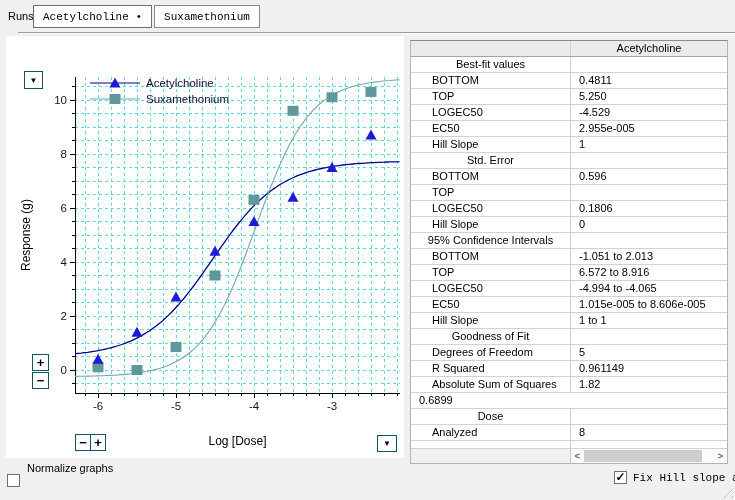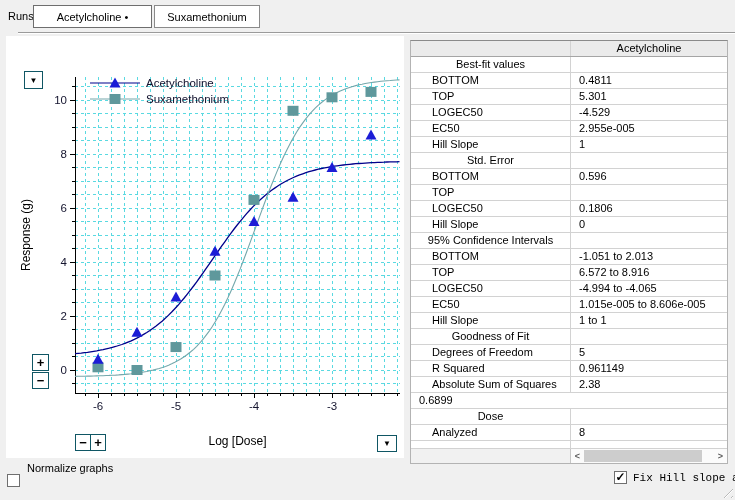--- a/index.html
+++ b/index.html
@@ -2,21 +2,21 @@
 <html><head>
 <meta charset="utf-8">
 <style>
   html,body{margin:0;padding:0;}
   #screen{position:relative;width:735px;height:500px;background:#f0f0f0;
     font-family:"Liberation Sans",sans-serif;font-size:11px;color:#000;overflow:hidden;}
 
   
   .runs-label{position:absolute;left:8px;top:10px;}
   .run-tab{position:absolute;top:5px;height:23px;background:#fff;border:1px solid #8a8a8a;
-    font-family:Liberation Sans, sans-serif;font-size:11px;color:#000;
+    font-family:Liberation Mono, monospace;font-size:11px;color:#000;
     display:flex;align-items:center;justify-content:center;box-sizing:border-box;padding:0;}
   #tab-ace{left:33px;width:119px;border-color:#6e6e6e;}
   #tab-sux{left:154px;width:106px;}
   .top-separator{position:absolute;left:18px;top:32px;width:717px;height:0;
     border-top:1px solid #9b9b9b;border-bottom:1px solid #ffffff;}
 
   
   .graph-panel{position:absolute;left:6px;top:36px;width:398px;height:422px;background:#fff;}
   svg text{font-family:"Liberation Sans",sans-serif;}
   .gbtn{position:absolute;background:#fff;border:1px solid #0f5664;box-sizing:border-box;
@@ -250,21 +250,21 @@
         <div class="trow">
           <div class="tcell tlabel section">Best-fit values</div>
           <div class="tcell tval"></div>
         </div>
         <div class="trow">
           <div class="tcell tlabel">BOTTOM</div>
           <div class="tcell tval">0.4811</div>
         </div>
         <div class="trow">
           <div class="tcell tlabel">TOP</div>
-          <div class="tcell tval">5.301</div>
+          <div class="tcell tval">5.250</div>
         </div>
         <div class="trow">
           <div class="tcell tlabel">LOGEC50</div>
           <div class="tcell tval">-4.529</div>
         </div>
         <div class="trow">
           <div class="tcell tlabel">EC50</div>
           <div class="tcell tval">2.955e-005</div>
         </div>
         <div class="trow">
@@ -321,21 +321,21 @@
         <div class="trow">
           <div class="tcell tlabel">Degrees of Freedom</div>
           <div class="tcell tval">5</div>
         </div>
         <div class="trow">
           <div class="tcell tlabel">R Squared</div>
           <div class="tcell tval">0.961149</div>
         </div>
         <div class="trow">
           <div class="tcell tlabel">Absolute Sum of Squares</div>
-          <div class="tcell tval">2.38</div>
+          <div class="tcell tval">1.82</div>
         </div>
         <div class="trow">
           <div class="tcell tval">0.6899</div>
         </div>
         <div class="trow">
           <div class="tcell tlabel section">Dose</div>
           <div class="tcell tval"></div>
         </div>
         <div class="trow">
           <div class="tcell tlabel">Analyzed</div>

